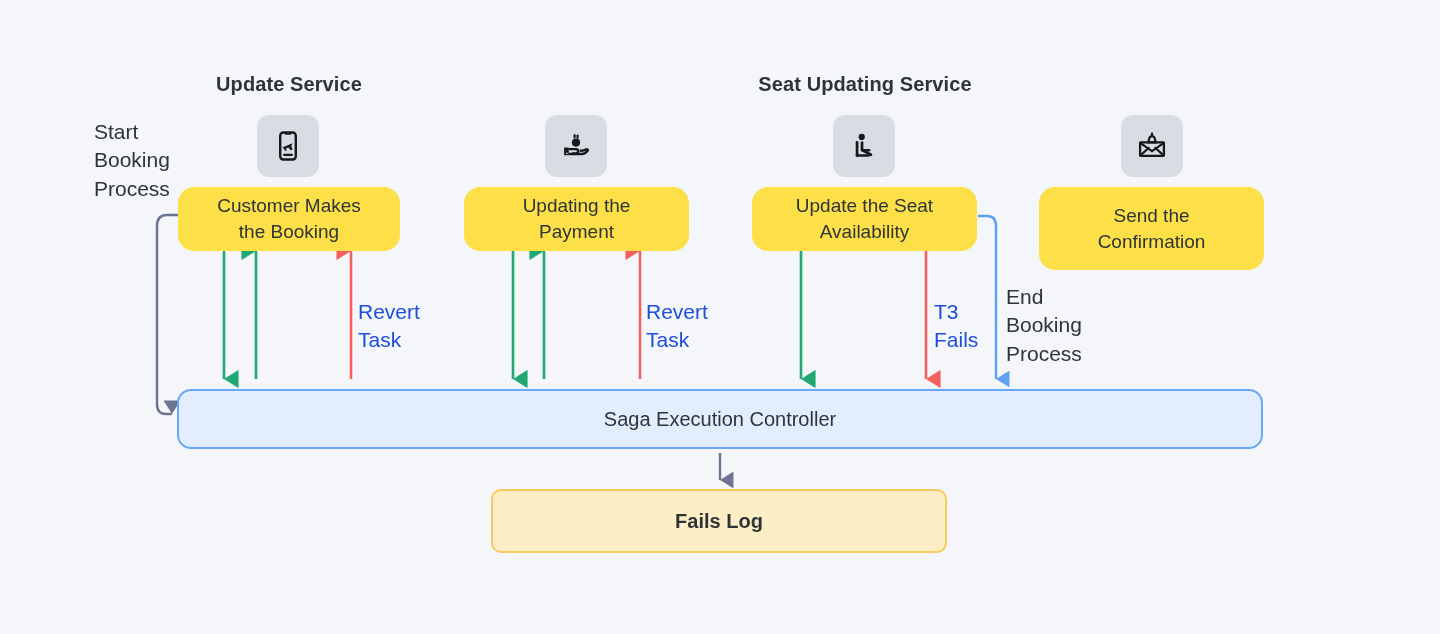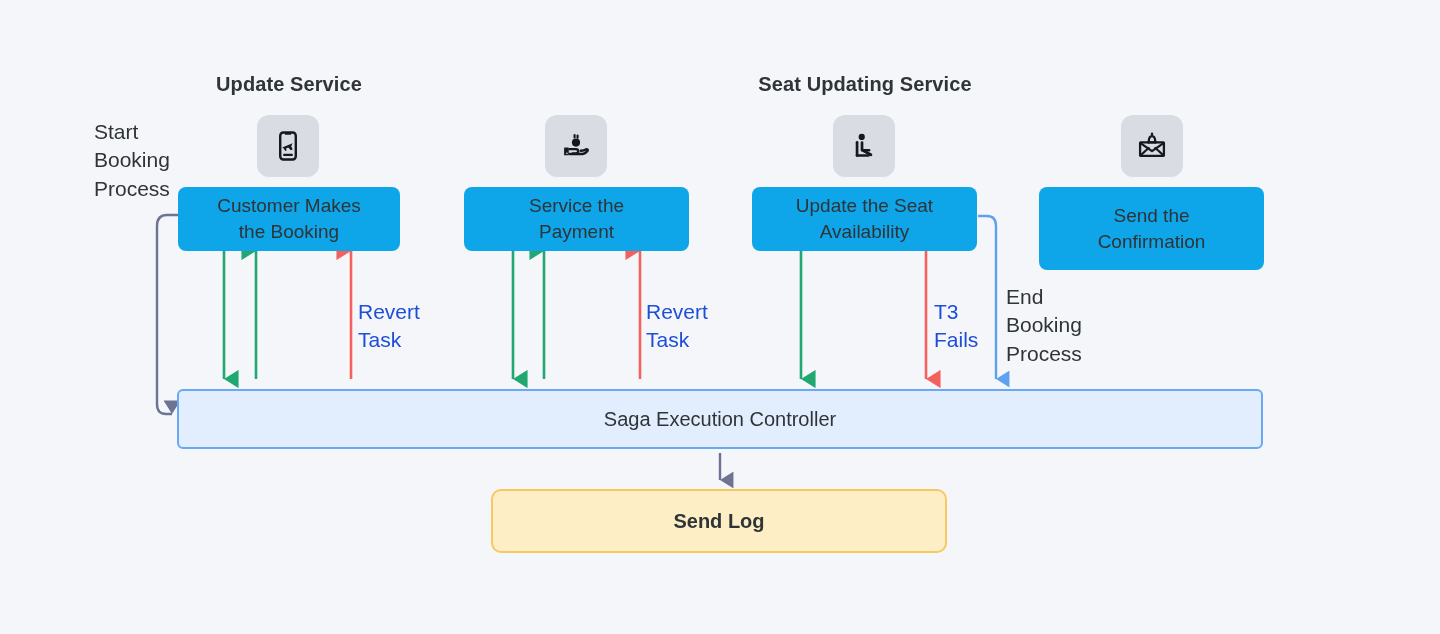--- a/index.html
+++ b/index.html
@@ -47,39 +47,39 @@
     background: #d9dce3;
     display: flex;
     align-items: center;
     justify-content: center;
   }
   .icon-tile svg { display: block; }
 
   
   .task-box {
     position: absolute;
-    background: #0ea5e9;
-    border-radius: 8px;
+    background: #fde047;
+    border-radius: 16px;
     display: flex;
     align-items: center;
     justify-content: center;
     text-align: center;
     font-size: 19px;
     color: #2f3438;
     line-height: 1.35;
     padding: 0 10px;
     box-sizing: border-box;
   }
 
   
   .controller-box {
     position: absolute;
     background: #e2edfd;
     border: 2px solid #6aa8f5;
-    border-radius: 6px;
+    border-radius: 14px;
     display: flex;
     align-items: center;
     justify-content: center;
     font-size: 20px;
     color: #2f3438;
     box-sizing: border-box;
   }
 
   
   .log-box {
@@ -168,21 +168,21 @@
       <path d="M11 4.2 v1.8" stroke-width="1.5"></path>
       <path d="M13.1 4.6 v1.6" stroke-width="1.5"></path>
       <circle cx="12" cy="9.6" r="2.9" fill="#16181d" stroke="none"></circle>
       <rect x="3.6" y="13.0" width="3.3" height="5.6" rx="0.4" fill="#16181d" stroke="none"></rect>
       <circle cx="5.6" cy="17.2" r="0.55" fill="#f0f1f4" stroke="none"></circle>
       <path d="M7.4 14.2 h4.6 a1.5 1.5 0 0 1 0 3 h-2.2"></path>
       <path d="M7.5 17.7 h7.6 c2.4 0 4.1 -1.1 5.1 -2.4 c0.45 -0.6 -0.25 -1.35 -0.95 -0.95 c-1.3 0.75 -2.6 1.05 -3.9 1.0"></path>
     </svg>
   </div>
 
-  <div class="task-box" style="left: 464px; top: 187px; width: 225px; height: 64px; white-space: pre-line;">Service the
+  <div class="task-box" style="left: 464px; top: 187px; width: 225px; height: 64px; white-space: pre-line;">Updating the
 Payment</div>
 
   <div class="col-title" style="left: 755px; top: 73px; width: 220px; white-space: pre-line;">Seat Updating Service</div>
 
   <div class="icon-tile" style="left:833px; top:115px;">
     <svg width="34" height="34" viewBox="0 0 24 24" fill="none" stroke="#16181d" stroke-width="1.9" stroke-linecap="round" stroke-linejoin="round">
       <circle cx="10.4" cy="5.6" r="2.2" fill="#16181d" stroke="none"></circle>
       <path d="M7.1 9.4 v9.3"></path>
       <path d="M10.6 9.6 v5.4 h5.0"></path>
       <path d="M11.3 15.2 l5.6 3.0"></path>
@@ -221,15 +221,15 @@
 
   <div class="annot red" style="left: 934px; top: 298px; width: 60px; white-space: pre-line;">T3
 Fails</div>
 
   <div class="annot" style="left: 1006px; top: 283px; width: 100px; white-space: pre-line;">End
 Booking
 Process</div>
 
   <div class="controller-box" style="left:177px; top:389px; width:1086px; height:60px;">Saga Execution Controller</div>
 
-  <div class="log-box" style="left:491px; top:489px; width:456px; height:64px;">Send Log</div>
+  <div class="log-box" style="left:491px; top:489px; width:456px; height:64px;">Fails Log</div>
 
 </div>
 
 </body></html>

